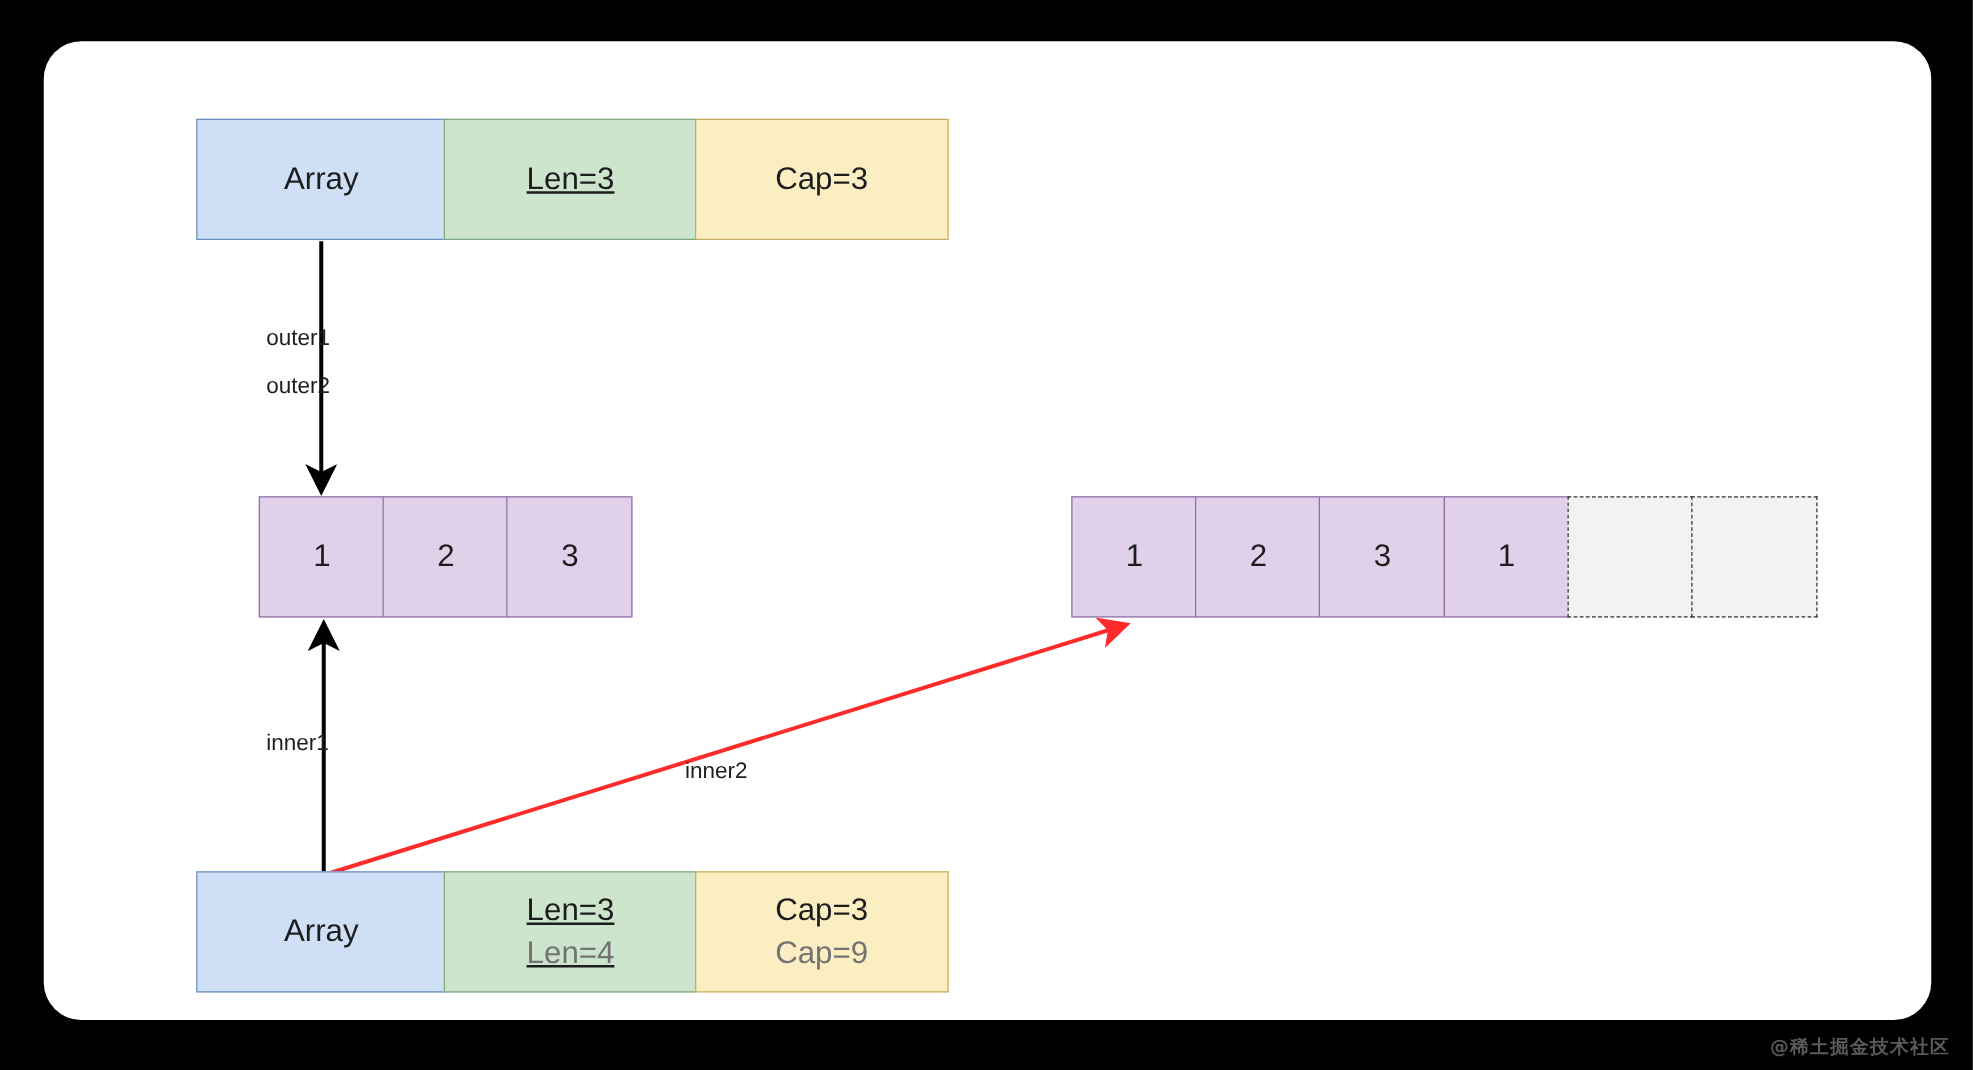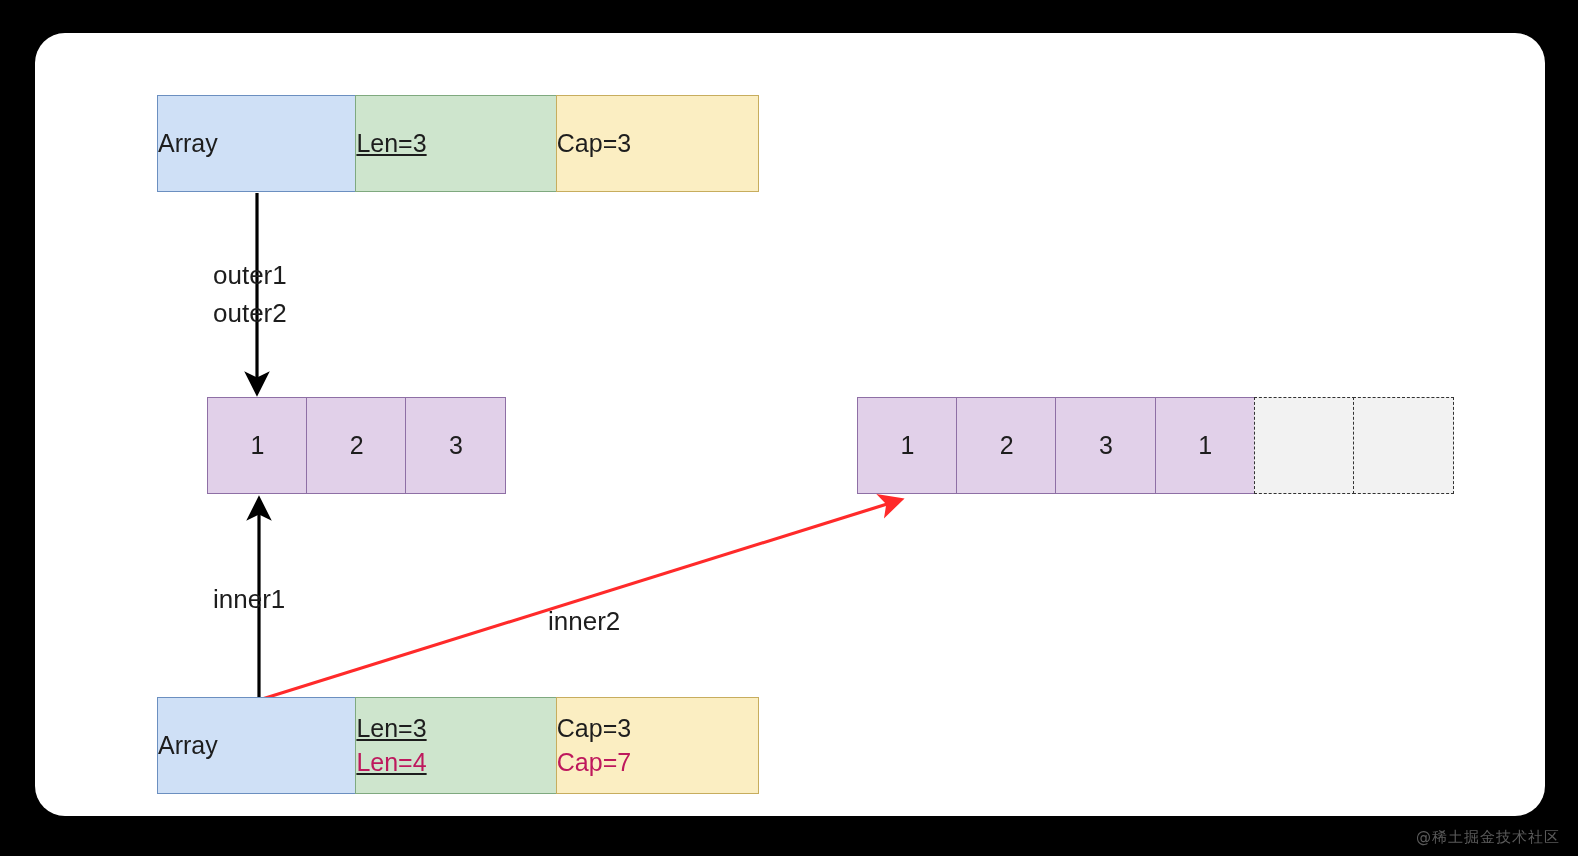--- a/index.html
+++ b/index.html
@@ -23,30 +23,31 @@
 
   
   .struct {
     position: absolute;
     display: flex;
     align-items: stretch;
   }
   .struct .cell {
     display: flex;
     flex-direction: column;
+    align-items: center;
     justify-content: center;
     font-size: 25px;
     color: #1d1d1d;
     border: 1.6px solid #000;
   }
   .struct .cell.blue   { background: #cfe0f6; border-color: #6b8fc0; }
   .struct .cell.green  { background: #cee5cd; border-color: #7fa97f; text-decoration: underline; }
   .struct .cell.yellow { background: #fbeec2; border-color: #c7ad5e; }
   .struct .cell + .cell { margin-left: -1.6px; }
-  .line-red { color: #be185d; }
+  .line-red { color: #737373; }
   .line-dark { color: #1d1d1d; }
   .cell .ln { line-height: 1.35; }
 
   
   .array { position: absolute; display: flex; }
   .array .slot {
     display: flex;
     align-items: center;
     justify-content: center;
     font-size: 25px;
@@ -56,33 +57,34 @@
   }
   .array .slot + .slot { margin-left: -1.8px; }
   .array .slot.empty {
     background: #f2f2f2;
     border: 1.8px dashed #333333;
   }
 
   
   .label {
     position: absolute;
-    font-size: 26px;
+    font-size: 18px;
     color: #1d1d1d;
     white-space: nowrap;
   }
 
   
   .watermark {
     position: absolute;
     right: 18px; bottom: 9px;
     font-size: 15px;
     color: #5a5a5a;
     letter-spacing: 1px;
     font-family: "DejaVu Sans", sans-serif;
+    font-weight: bold;
   }
 
   svg.arrows { position: absolute; left: 0; top: 0; width: 1578px; height: 856px; overflow: visible; }
 </style>
 </head>
 <body>
 
 <div id="stage">
 
   <div class="card"></div>
@@ -160,21 +162,21 @@
     <div class="struct" style="left:157px; top:697px; width:603px; height:97px;">
       <div class="cell blue" style="width:200px;">
         <span class="ln line-dark">Array</span>
       </div>
       <div class="cell green" style="width:202px;">
         <span class="ln line-dark">Len=3</span>
         <span class="ln line-red">Len=4</span>
       </div>
       <div class="cell yellow" style="width:203px;">
         <span class="ln line-dark">Cap=3</span>
-        <span class="ln line-red">Cap=7</span>
+        <span class="ln line-red">Cap=9</span>
       </div>
     </div>
 
   </div>
 
   <div class="watermark">@稀土掘金技术社区</div>
 
 </div>
 
 </body></html>

